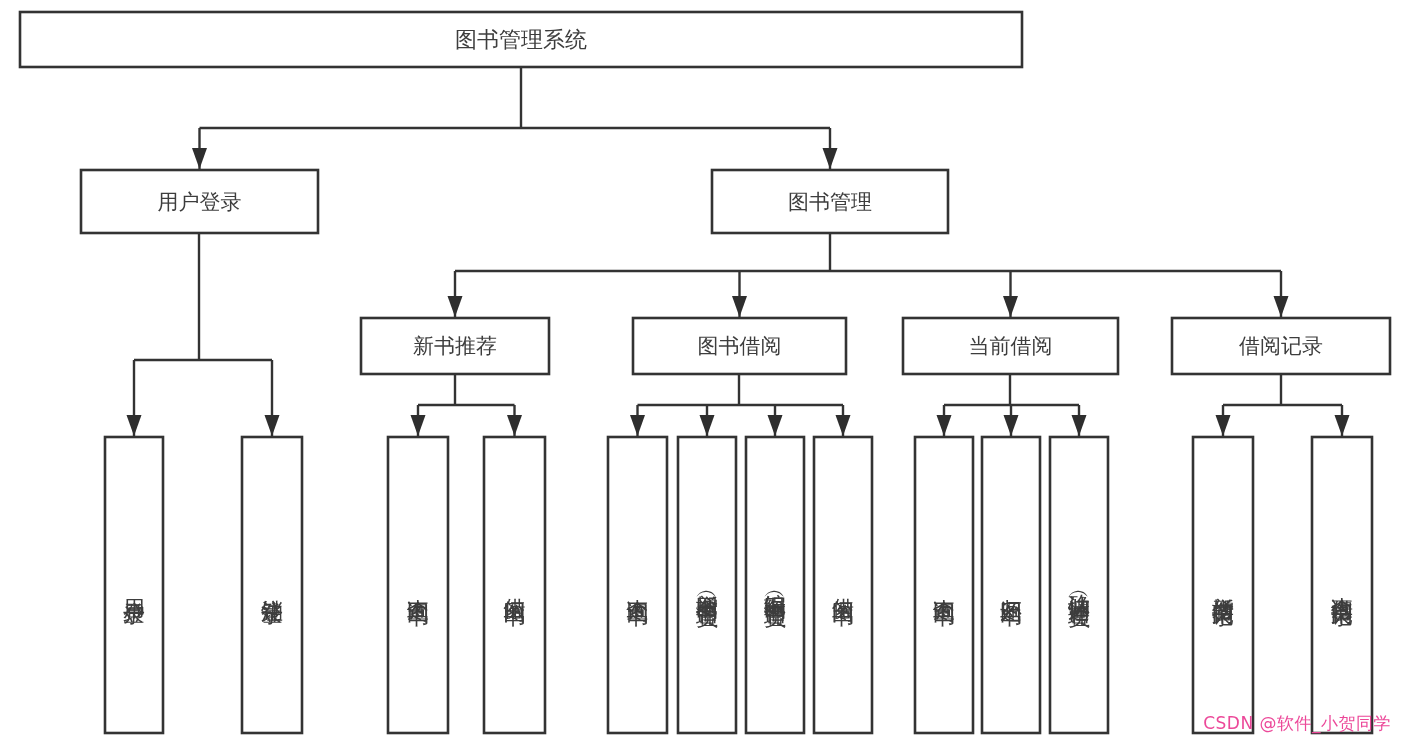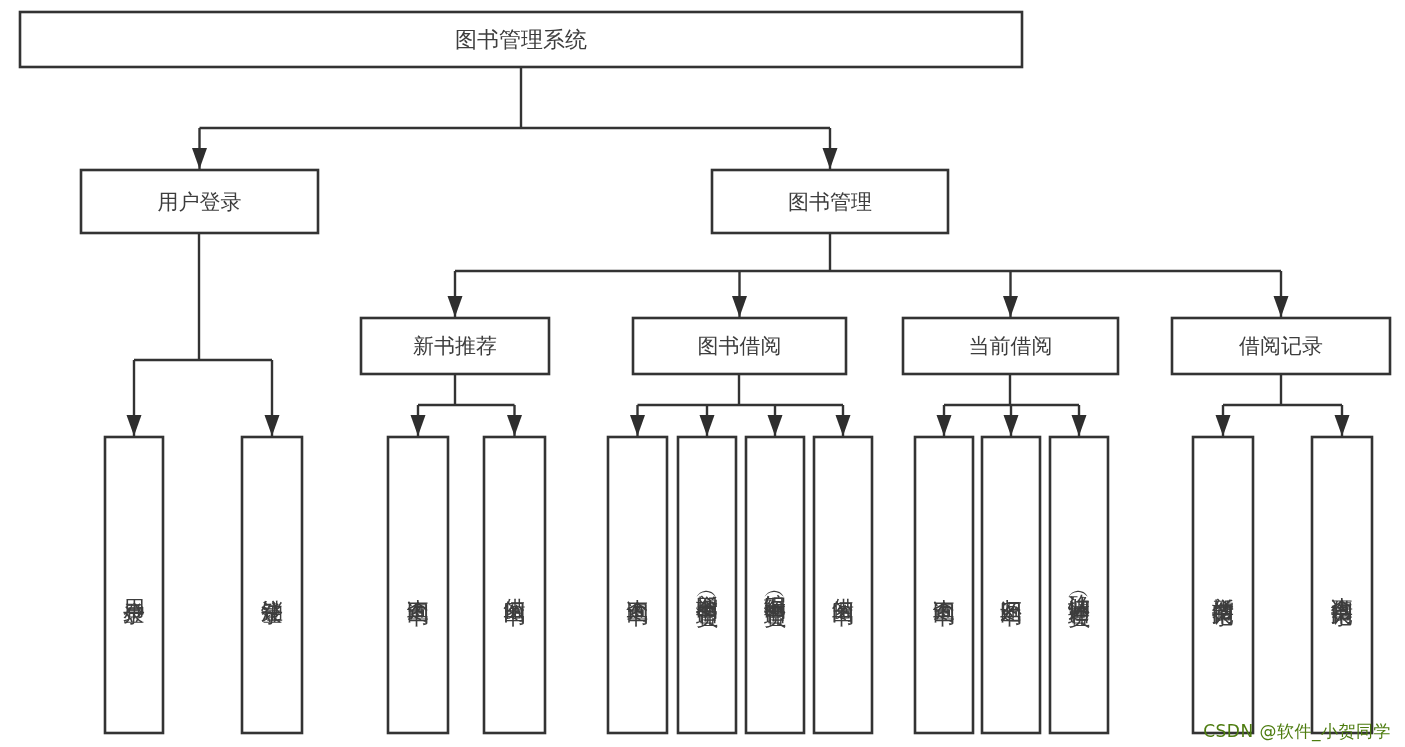--- a/index.html
+++ b/index.html
@@ -71,24 +71,24 @@
     font-size: 22px;
     line-height: 1.18;
     color: #3d3d3d;
     letter-spacing: 2px;
     white-space: nowrap;
     text-align: center;
   }
   .watermark {
     position: absolute;
     right: 14px;
-    bottom: 4px;
+    bottom: 12px;
     font-family: "DejaVu Sans", "Liberation Sans", sans-serif;
     font-size: 17px;
-    color: #4d7c0f;
+    color: #ec4899;
     letter-spacing: 0.5px;
     white-space: nowrap;
   }
 </style>
 </head>
 <body>
 
 <div id="diagram-root">
 
   <svg id="tree-svg" viewBox="0 0 1405 747">

